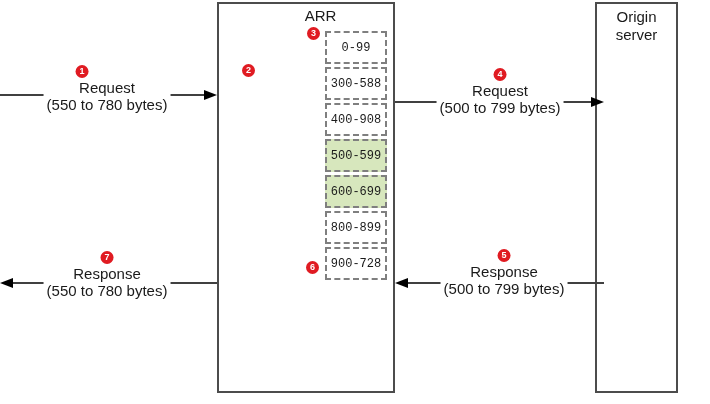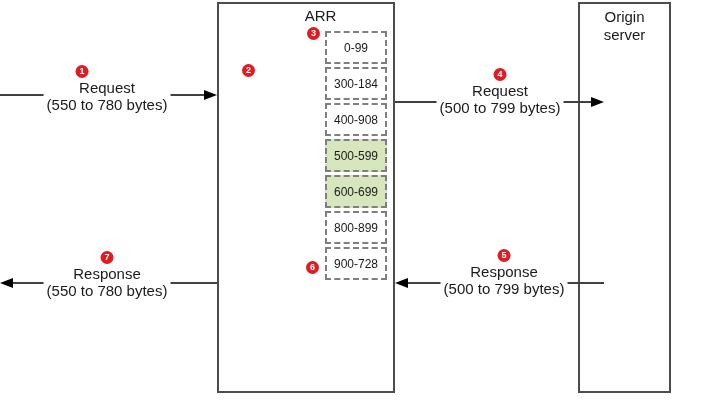--- a/index.html
+++ b/index.html
@@ -14,32 +14,32 @@
   }
 
   
   .box {
     position: absolute;
     box-sizing: border-box;
     background: #fff;
     border: 2px solid var(--border, #4c4c4c);
   }
   .box-arr    { left: 217px; top: 2px; width: 178px; height: 391px; }
-  .box-origin { left: 578px; top: 2px; width: 93px; height: 391px; }
+  .box-origin { left: 595px; top: 2px; width: 83px; height: 391px; }
   .box-title {
     text-align: center;
     font-size: 15px;
     line-height: 18px;
     margin-top: 3px;
     margin-left: 29px;
   }
   .origin-title { width: 58px; margin: 4px auto 0; }
 
   
-  .cache-column { position: absolute; left: 325px; top: 31px; width: 62px; }
+  .cache-column { position: absolute; left: 325px; top: 31px; width: 62px; font-family: Liberation Mono, monospace; }
   .range-cell {
     box-sizing: border-box;
     width: 62px;
     height: 33px;
     margin-bottom: 3px;
     border: 2px dashed var(--dash, #7f7f7f);
     background: #fff;
     display: flex;
     align-items: center;
     justify-content: center;
@@ -112,21 +112,21 @@
   <div class="box box-arr">
     <div class="box-title">ARR</div>
   </div>
 
   <div class="box box-origin">
     <div class="box-title origin-title">Origin server</div>
   </div>
 
   <div class="cache-column">
     <div class="range-cell">0-99</div>
-    <div class="range-cell">300-184</div>
+    <div class="range-cell">300-588</div>
     <div class="range-cell">400-908</div>
     <div class="range-cell cached">500-599</div>
     <div class="range-cell cached">600-699</div>
     <div class="range-cell">800-899</div>
     <div class="range-cell">900-728</div>
   </div>
 
   <span class="badge abs badge-2">2</span>
   <span class="badge abs badge-3">3</span>
   <span class="badge abs badge-6">6</span>

